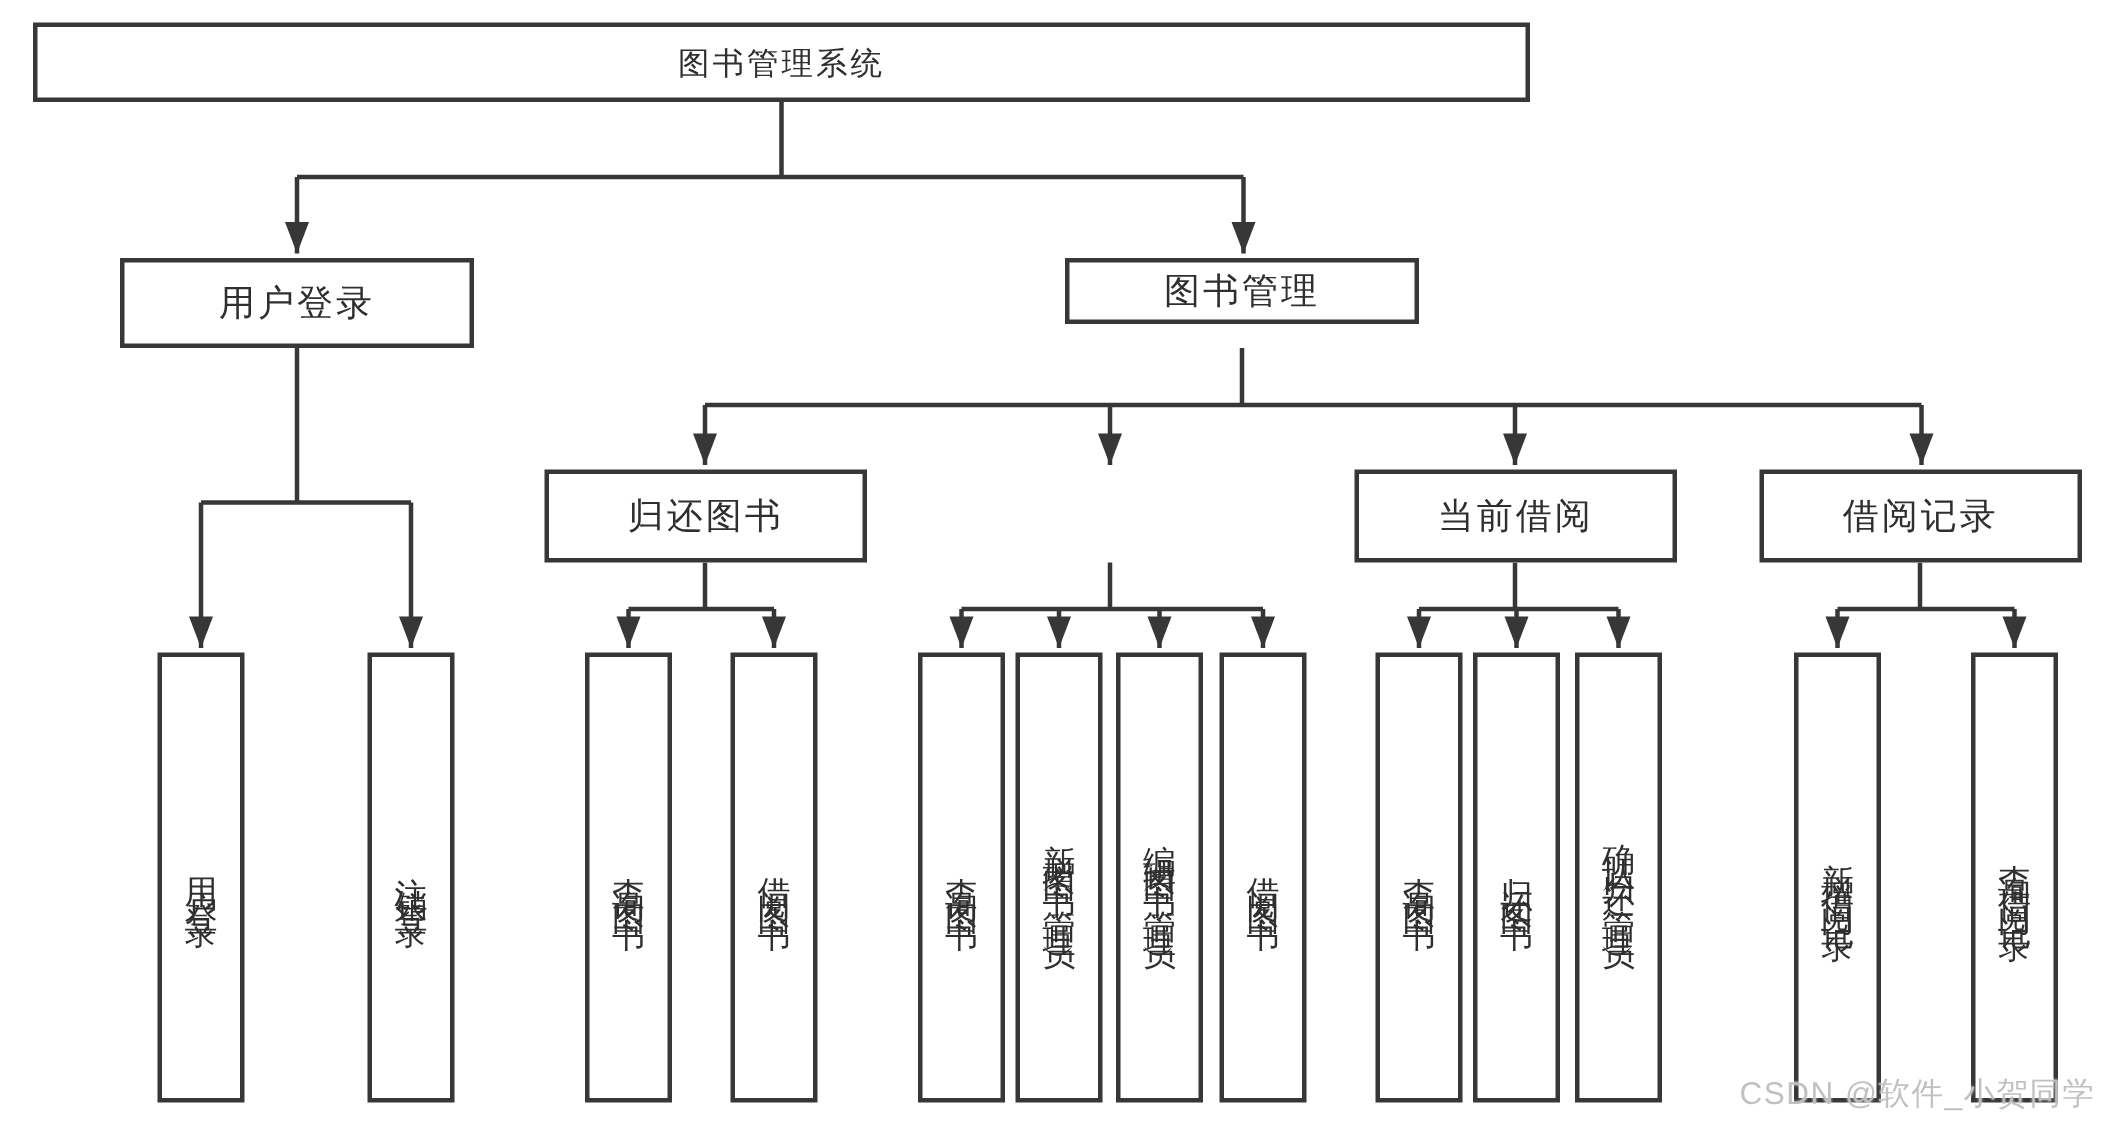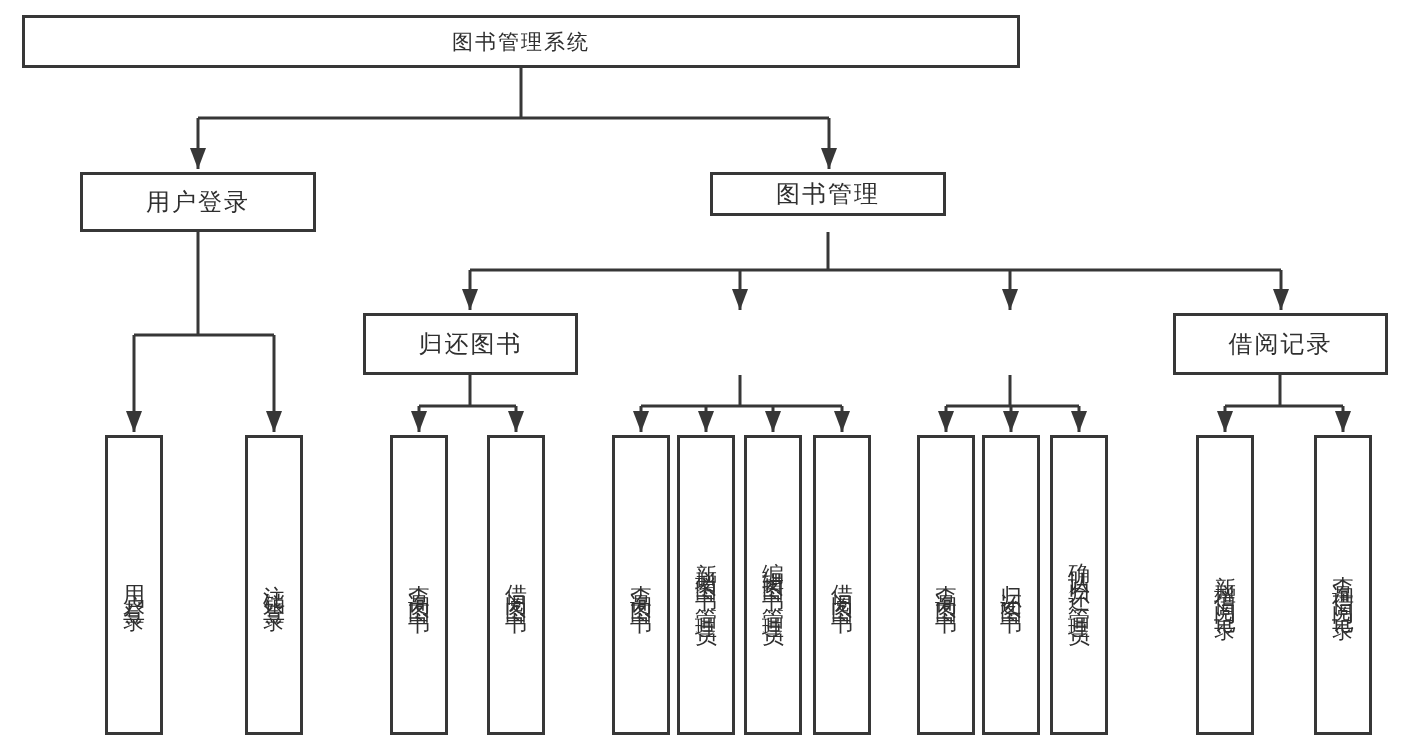--- a/index.html
+++ b/index.html
@@ -143,20 +143,23 @@
   <div class="hbox branch-1">
     <span>用户登录</span>
   </div>
   <div class="hbox branch-2">
     <span>图书管理</span>
   </div>
 
   <div class="hbox module-1">
     <span>归还图书</span>
   </div>
+  <div class="hbox module-3">
+    <span>当前借阅</span>
+  </div>
   <div class="hbox module-4">
     <span>借阅记录</span>
   </div>
 
   <div class="vbox leaf-1">
     <span>用户登录</span>
   </div>
   <div class="vbox leaf-2">
     <span>注销登录</span>
   </div>
@@ -187,14 +190,15 @@
   <div class="vbox leaf-11">
     <span>确认归还（管理员）</span>
   </div>
   <div class="vbox leaf-12">
     <span>新增借阅记录</span>
   </div>
   <div class="vbox leaf-13">
     <span>查询借阅记录</span>
   </div>
 
+  <div class="watermark">CSDN @软件_小贺同学</div>
 
 </div>
 
 </body></html>

